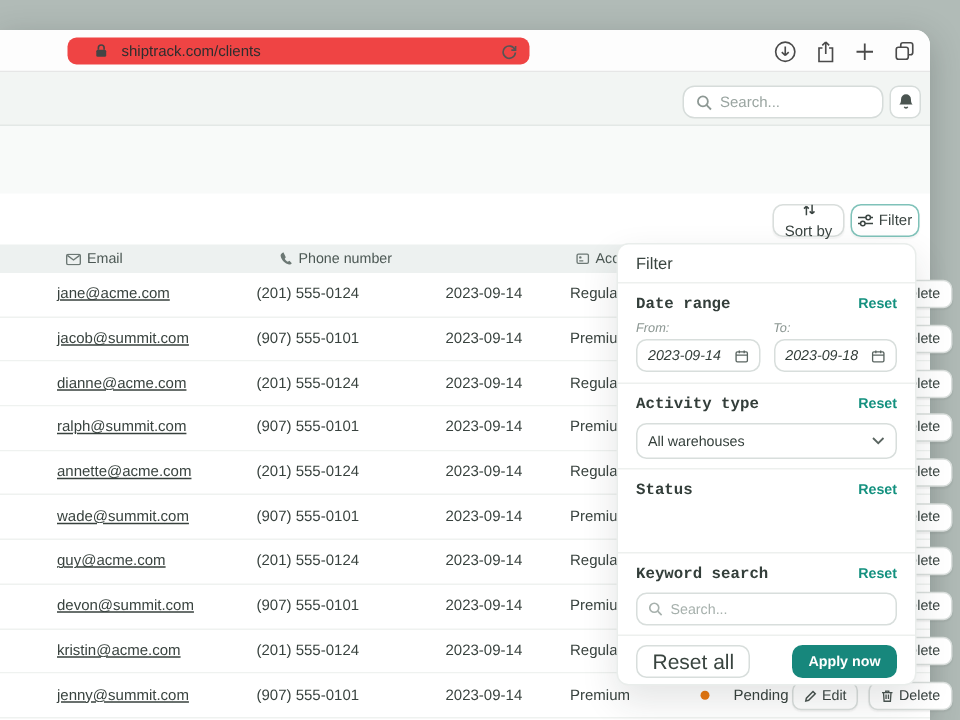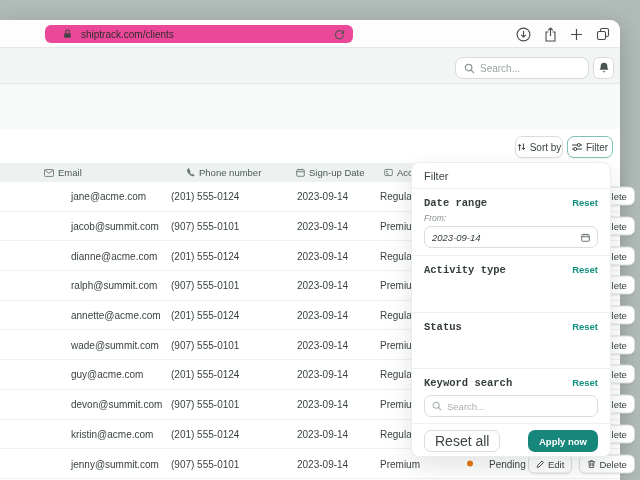--- a/index.html
+++ b/index.html
@@ -5,53 +5,53 @@
   * { margin:0; padding:0; box-sizing:border-box; font-family:"Liberation Sans", sans-serif; }
   html,body { width:640px; height:480px; }
   .screen { position:relative; width:640px; height:480px; background:var(--desktop,#b1bbb7); overflow:hidden; }
 
   .window { position:absolute; left:0; top:20px; width:620px; height:460px; background:#fff;
             border-radius:0 10px 0 0; box-shadow:0 6px 22px rgba(30,40,38,.25); }
 
   
   .b-toolbar { position:absolute; left:0; top:0; width:620px; height:28px; background:#fdfdfd;
                border-bottom:1px solid #e6e6e6; border-radius:0 10px 0 0; }
-  .url-field { position:absolute; left:45px; top:5px; width:308px; height:18px; background:#ec4899;
+  .url-field { position:absolute; left:45px; top:5px; width:308px; height:18px; background:#ef4444;
                border-radius:6px; display:flex; align-items:center; padding:0 8px 0 32px; }
   .url-text { font-size:10px; color:#2e2e2e; margin-left:4px; }
   .reload { margin-left:auto; color:#555; font-size:11px; line-height:1; cursor:default; }
   .b-actions { position:absolute; right:10px; top:0; height:28px; display:flex; align-items:center; gap:13px; }
   .b-icon { display:flex; align-items:center; justify-content:center; }
 
   
   .app-header { position:absolute; left:0; top:28px; width:620px; height:36px; background:#f2f5f3;
                 border-bottom:1px solid #e3e8e6; }
   .search-box { position:absolute; left:455px; top:9px; width:134px; height:22px; background:#fff;
                 border:1px solid #d6dcda; border-radius:8px; display:flex; align-items:center; gap:5px; padding:0 8px; }
   .search-box span { font-size:10px; color:#9aa5a1; }
   .bell-btn { position:absolute; left:593px; top:9px; width:21px; height:22px; background:#fff;
               border:1px solid #d6dcda; border-radius:6px; display:flex; align-items:center; justify-content:center; }
   .band { position:absolute; left:0; top:64px; width:620px; height:45px; background:#f8faf9; }
 
   
   .tbtn { position:absolute; top:116px; height:22px; background:#fff; border:1px solid #d9dedc; border-radius:7px;
           display:flex; align-items:center; justify-content:center; gap:4px; font-size:10px; color:#3b4542;
           box-shadow:0 1px 1px rgba(0,0,0,.04); }
-  .tbtn-sort { left:515px; width:48px; }
+  .tbtn-sort { left:515px; width:48px;flex-direction:column; }
   .tbtn-filter { left:567px; width:46px; border:1.5px solid #7fc2b9; }
 
   
   .thead { position:absolute; left:0; top:143px; width:508px; height:19px; background:#edf1f0; }
   .th { position:absolute; top:0; height:19px; display:flex; align-items:center; gap:4px;
         font-size:9.5px; color:#4c5854; }
   .th svg { flex:none; }
   .tbody { position:absolute; left:0; top:162px; width:620px; }
   .tr { position:relative; width:620px; height:29.7px; border-bottom:1px solid #eff2f0; background:#fff; }
   .td { position:absolute; top:50%; transform:translateY(-50%); font-size:10px; color:#38423e; white-space:nowrap; }
-  .td-email { left:71px; } .td-phone { left:171px; } .td-signup { left:297px; } .td-account { left:380px; }
+  .td-email { left:38px;text-decoration:underline; } .td-phone { left:171px; } .td-signup { left:297px; } .td-account { left:380px; }
   .td-status { left:467px; display:flex; align-items:center; gap:16px; }
   .dot { width:6px; height:6px; border-radius:50%; background:var(--pending-dot,#e8770e); display:inline-block; }
   .td-actions { left:528px; display:flex; gap:7px; }
   .row-btn { height:19px; background:#fff; border:1px solid #d9dedc; border-radius:6px; display:flex;
              align-items:center; gap:3px; padding:0 7px; font-size:9.5px; color:#3b4542;
              box-shadow:0 1px 1px rgba(0,0,0,.05); }
 
   
   .fpanel { position:absolute; left:411px; top:142px; width:200px; height:295px; background:#fff;
             border:1px solid #e9edeb; border-radius:8px; box-shadow:0 10px 24px rgba(30,40,38,.12); z-index:5; }
@@ -184,29 +184,20 @@
         <span>Email</span>
       </div>
       <div class="th" style="left:186px">
         <span>
           <svg width="9" height="9" viewBox="0 0 10 10">
               <path d="M2.3 1c-.7.6-1.2 1.3-1 2.2.2 1.5 1.1 3 2.3 4.2 1.2 1.2 2.7 2.1 4.2 2.3.9.2 1.6-.3 2.2-1L8.1 6.8l-1.2.8C5.9 7.1 5 6.2 4.5 5.2l.8-1.2L3.4.1z" transform="scale(.95)" fill="#6c7874"></path>
             </svg>
         </span>
         <span>Phone number</span>
       </div>
-      <div class="th" style="left:296px">
-        <span>
-          <svg width="9" height="9" viewBox="0 0 10 10">
-              <rect x=".8" y="1.8" width="8.4" height="7.4" rx="1" fill="none" stroke="#6c7874" stroke-width="1"></rect>
-              <path d="M.8 4.2h8.4M3.2.8v2M6.8.8v2" stroke="#6c7874" stroke-width="1"></path>
-            </svg>
-        </span>
-        <span>Sign-up Date</span>
-      </div>
       <div class="th" style="left:384px">
         <span>
           <svg width="9" height="9" viewBox="0 0 10 10">
               <rect x=".8" y="1.6" width="8.4" height="6.8" rx="1" fill="none" stroke="#6c7874" stroke-width="1"></rect>
               <path d="M2.4 6.6h3" stroke="#6c7874" stroke-width="1"></path>
               <circle cx="3.2" cy="4" r=".9" fill="#6c7874"></circle>
             </svg>
         </span>
         <span>Account type</span>
       </div>
@@ -490,27 +481,47 @@
             <div class="fp-input">
               <span>2023-09-14</span>
               <span class="icn">
                 <svg width="9" height="9" viewBox="0 0 10 10">
                     <rect x=".8" y="1.8" width="8.4" height="7.4" rx="1" fill="none" stroke="#5a6561" stroke-width="1"></rect>
                     <path d="M.8 4.2h8.4M3.2.8v2M6.8.8v2" stroke="#5a6561" stroke-width="1"></path>
                   </svg>
               </span>
             </div>
           </div>
+          <div class="fp-datecol">
+            <div class="fp-sublabel">To:</div>
+            <div class="fp-input">
+              <span>2023-09-18</span>
+              <span class="icn">
+                <svg width="9" height="9" viewBox="0 0 10 10">
+                    <rect x=".8" y="1.8" width="8.4" height="7.4" rx="1" fill="none" stroke="#5a6561" stroke-width="1"></rect>
+                    <path d="M.8 4.2h8.4M3.2.8v2M6.8.8v2" stroke="#5a6561" stroke-width="1"></path>
+                  </svg>
+              </span>
+            </div>
+          </div>
         </div>
       </div>
 
       <div class="fp-sec fp-sec-activity">
         <div class="fp-head">
           <span class="fp-label">Activity type</span>
           <span class="fp-reset">Reset</span>
+        </div>
+        <div class="fp-select">
+          <span>All warehouses</span>
+          <span class="icn">
+            <svg width="9" height="6" viewBox="0 0 9 6">
+                <path d="M1 1l3.5 3.5L8 1" fill="none" stroke="#5a6561" stroke-width="1.2"></path>
+              </svg>
+          </span>
         </div>
       </div>
 
       <div class="fp-sec fp-sec-status">
         <div class="fp-head">
           <span class="fp-label">Status</span>
           <span class="fp-reset">Reset</span>
         </div>
       </div>
 

